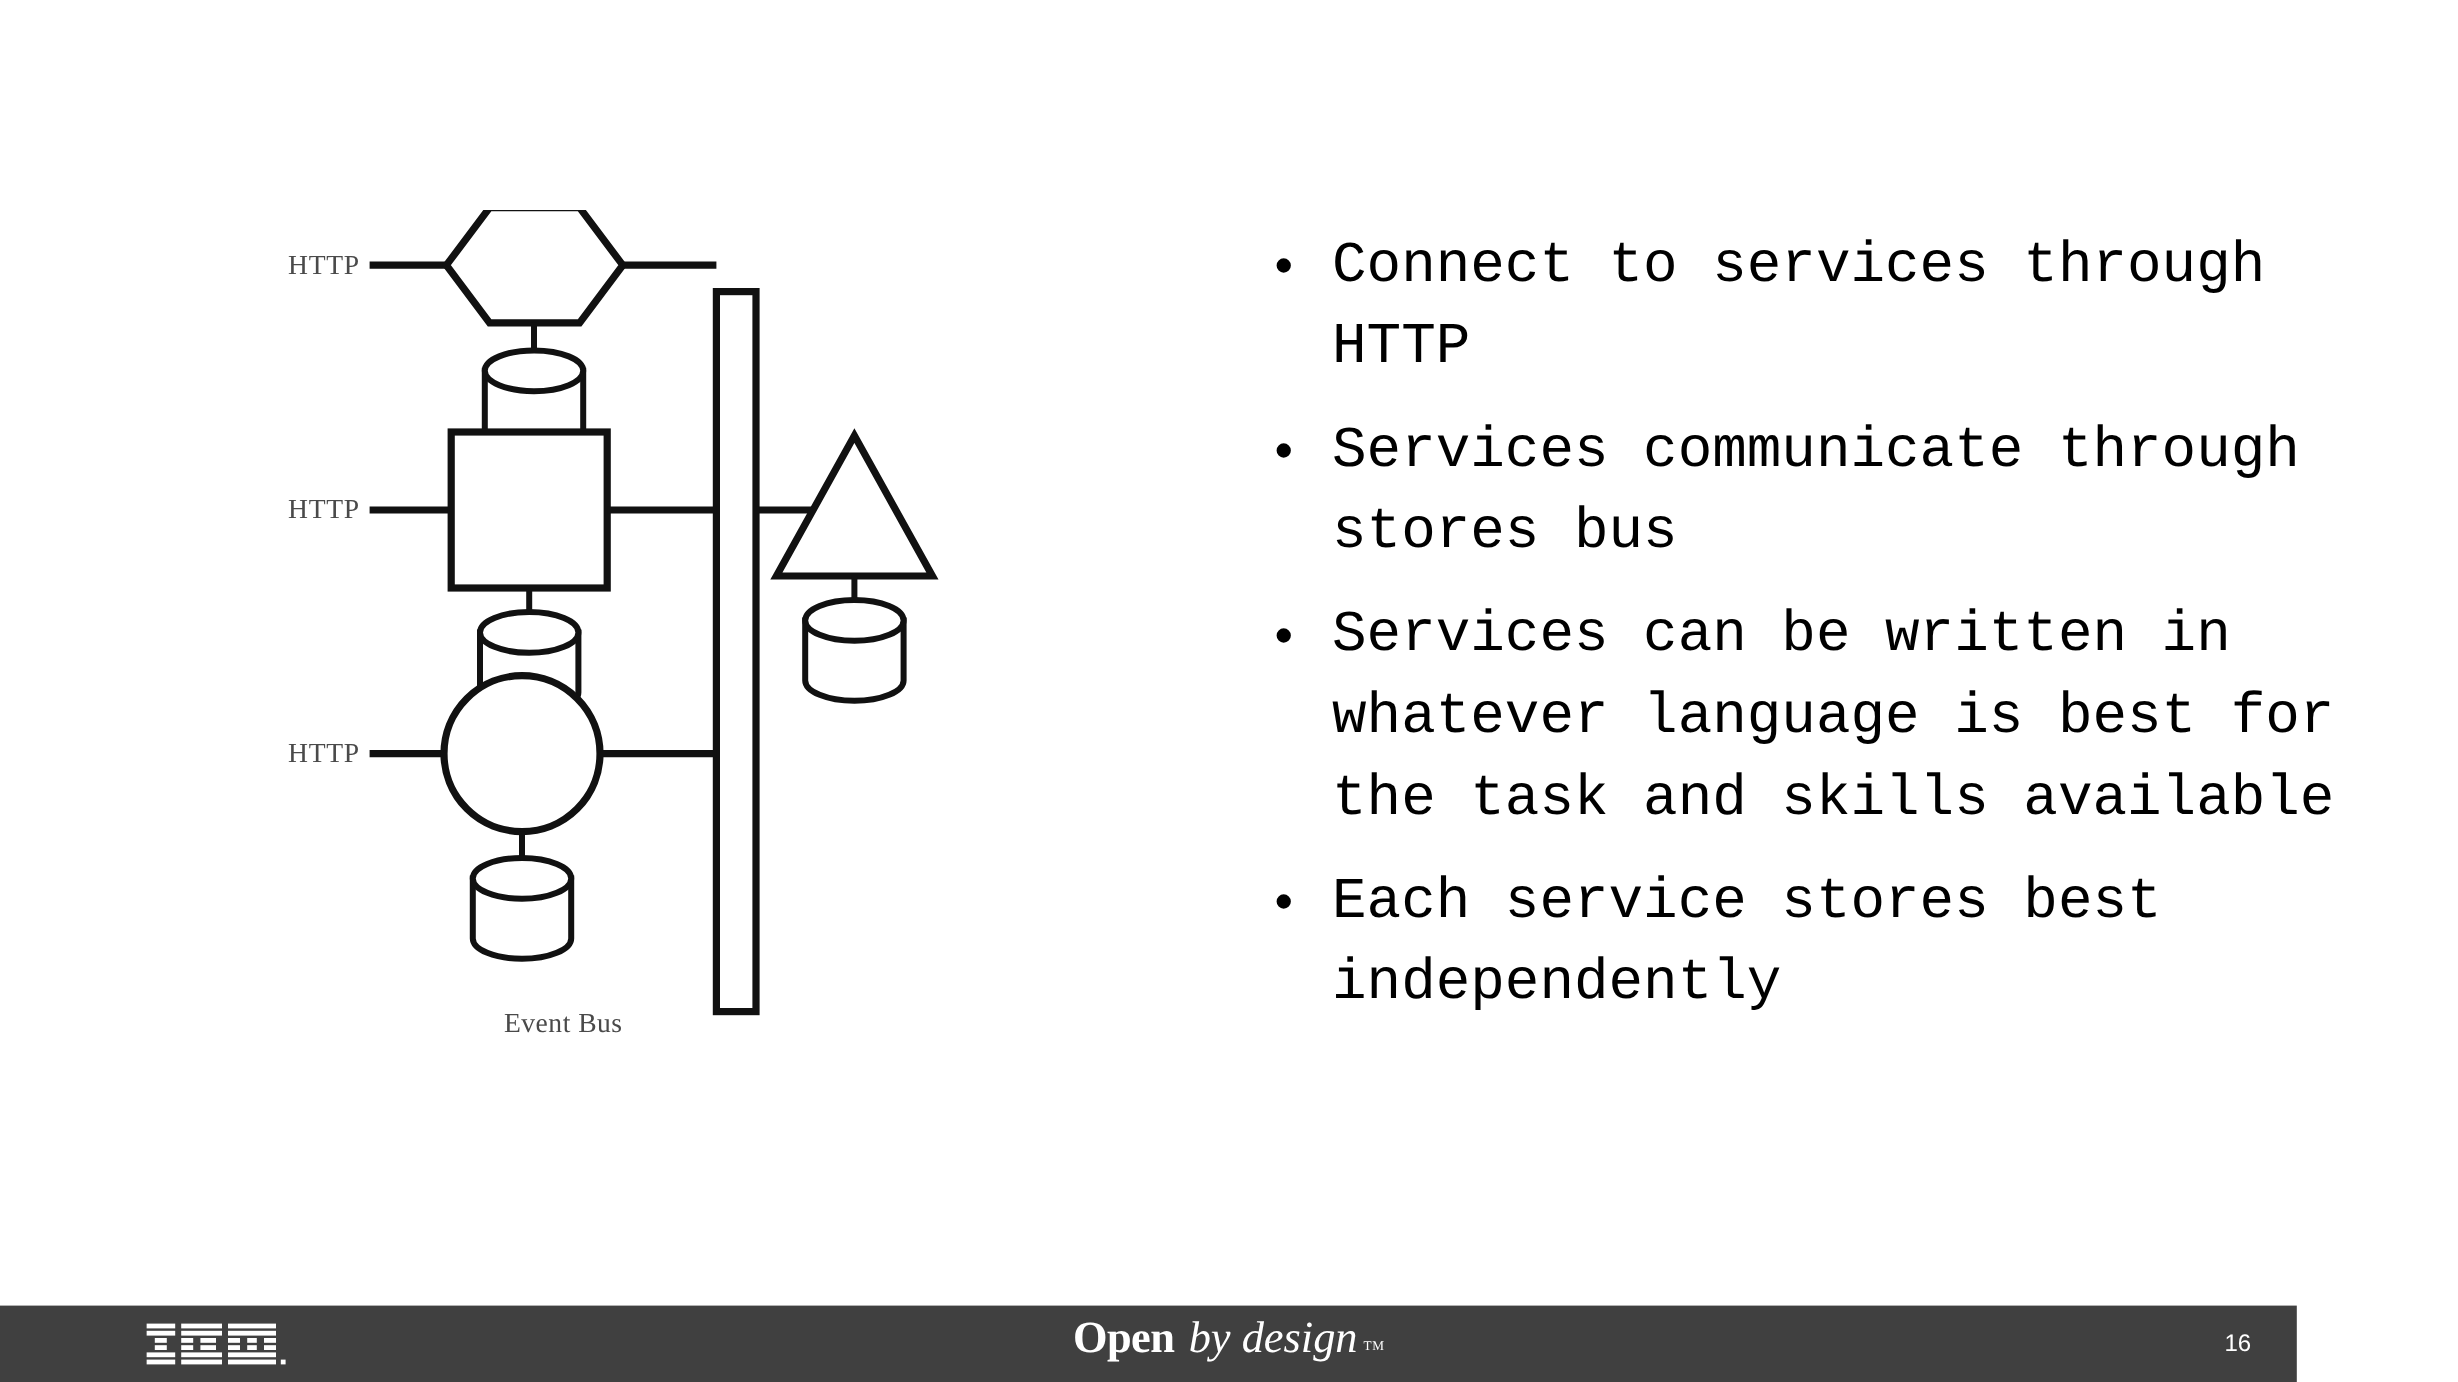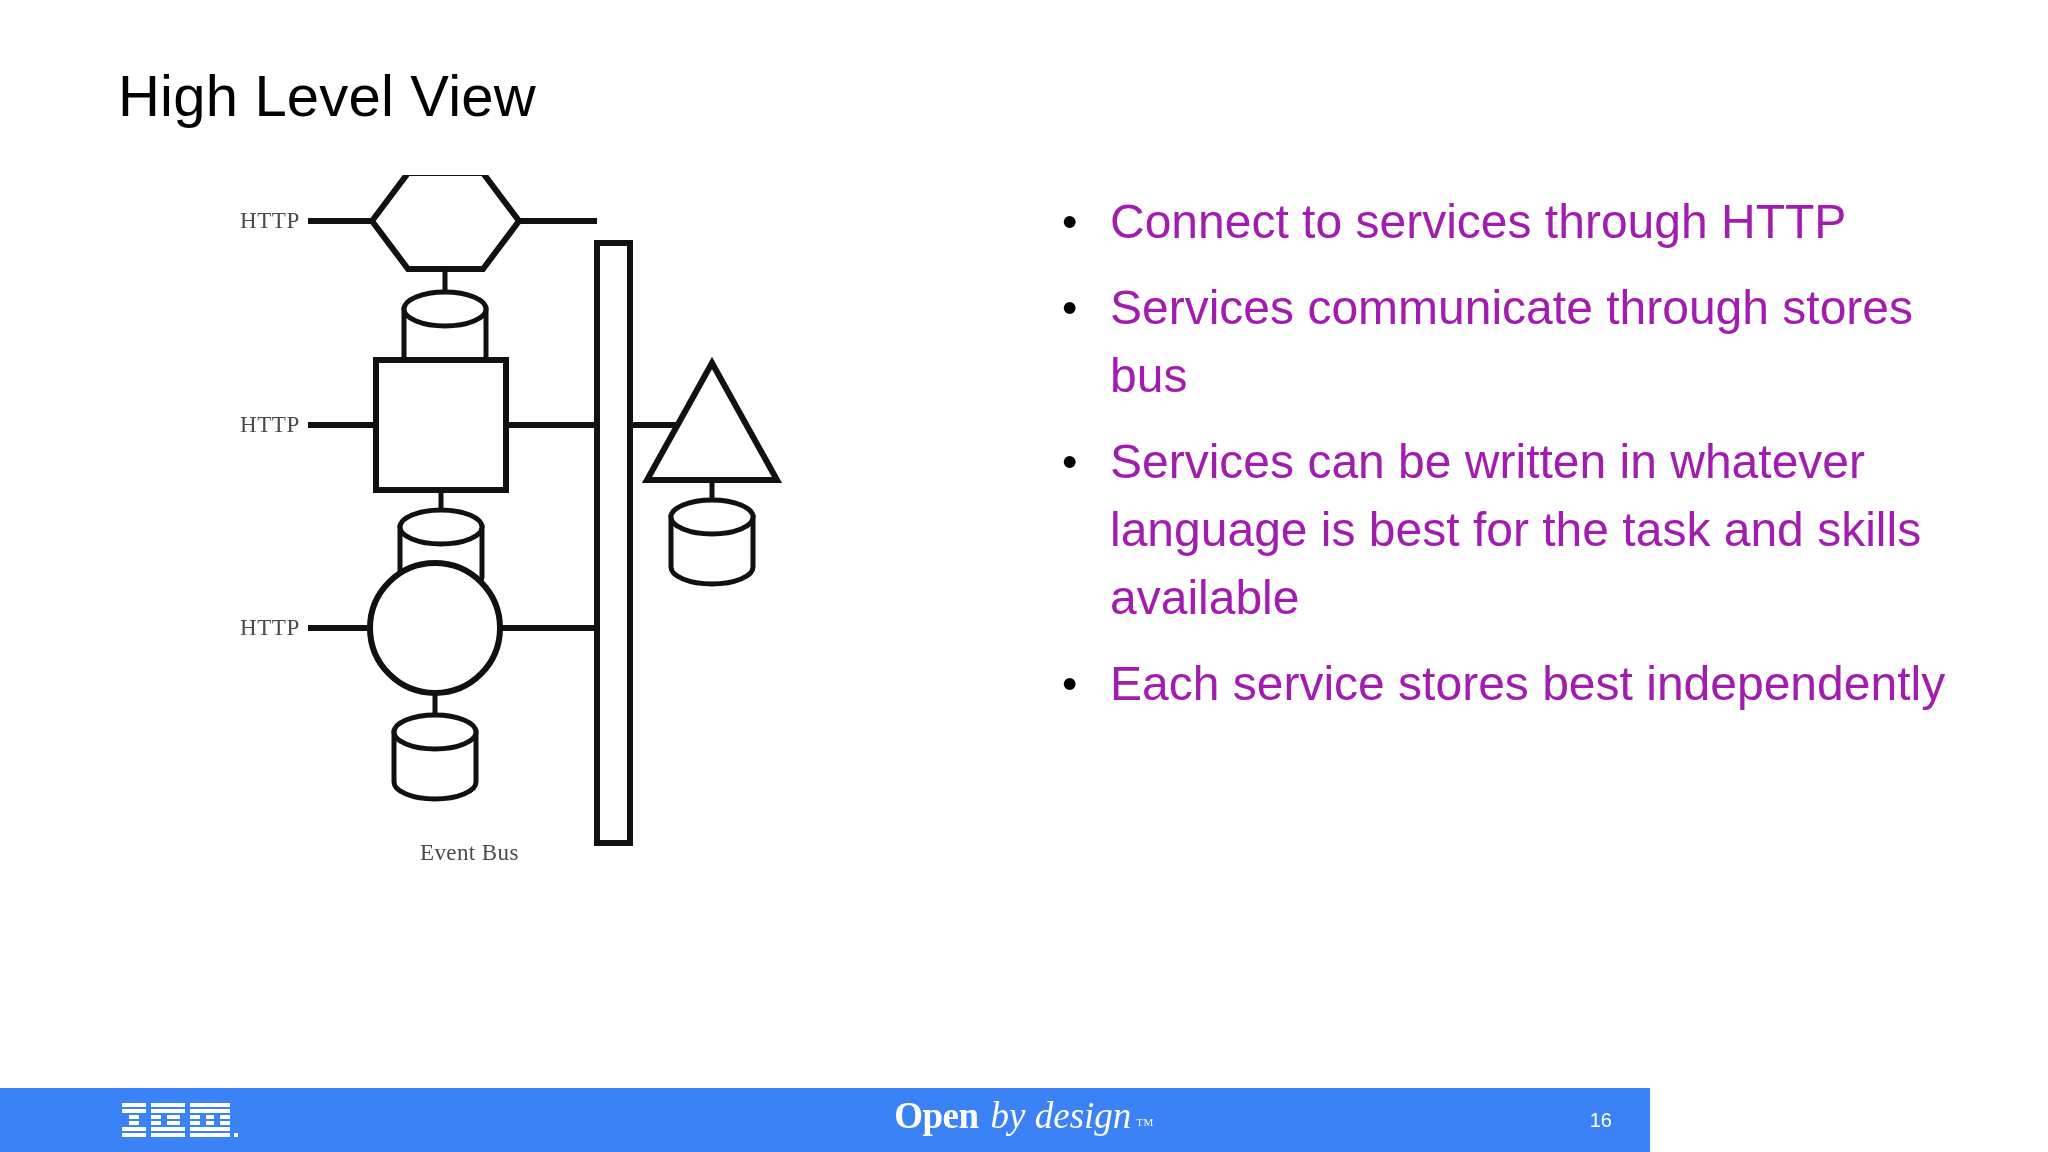--- a/index.html
+++ b/index.html
@@ -103,33 +103,33 @@
     line-height: 68px;
     color: #000000;
     text-align: left;
     padding-left: 14px;
     box-sizing: border-box;
   }
   .bullet-text {
     flex: 1 1 auto;
     font-size: 48px;
     line-height: 68px;
-    color: #a21caf;
-    font-family: Liberation Sans, sans-serif;
+    color: #000000;
+    font-family: Liberation Mono, monospace;
     font-weight: 400;
   }
 
   
   .footer {
     position: absolute;
     left: 0;
     bottom: 0;
-    width: 1650px;
+    width: 1914px;
     height: 64px;
-    background: #3b82f6;
+    background: #404040;
   }
   .ibm-logo {
     position: absolute;
     left: 122px;
     top: 14px;
     width: 128px;
     height: 38px;
   }
   .footer-center {
     position: absolute;
@@ -179,21 +179,20 @@
     color: #ffffff;
     font-family: "Liberation Sans", sans-serif;
     font-size: 20px;
   }
 </style>
 </head>
 <body>
 
 <div class="slide">
 
-  <div class="slide-title">High Level View</div>
 
   <div class="diagram">
     <svg width="720" height="830" viewBox="0 0 720 830" xmlns="http://www.w3.org/2000/svg">
 
       <text class="diagram-label" x="0" y="53">HTTP</text>
       <text class="diagram-label" x="0" y="257">HTTP</text>
       <text class="diagram-label" x="0" y="460">HTTP</text>
 
       <rect class="shape" x="357" y="68" width="33" height="600"></rect>
       <text class="diagram-label-bus" x="180" y="685">Event Bus</text>

